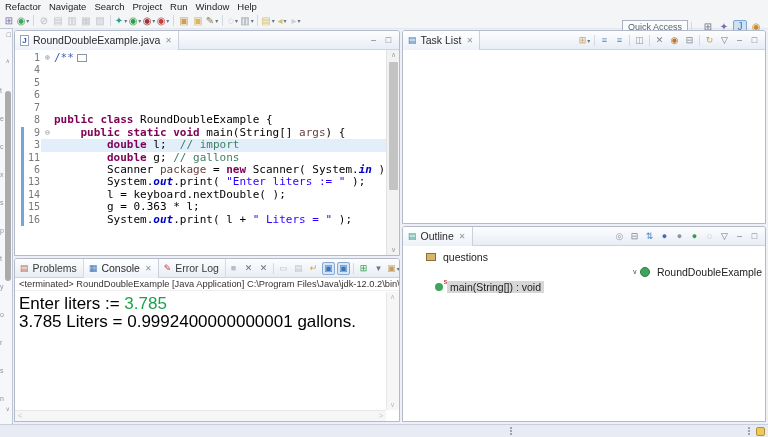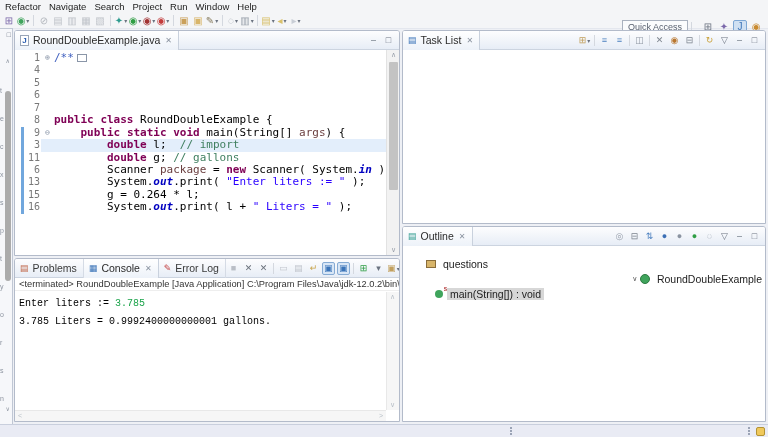--- a/index.html
+++ b/index.html
@@ -61,42 +61,42 @@
   .sy-v { color:#6a3e3e; }
   .sy-fb { display:inline-block; width:10px; height:8px; border:1px solid #8a96a8; margin-left:3px; vertical-align:middle; }
   .vscroll { position:absolute; right:0; top:19px; bottom:0; width:13px; background:#f2f2f2; border-left:1px solid #e2e2e2; }
   .vscroll .arr { position:absolute; left:0; width:13px; text-align:center; font-size:7px; color:#9aa1ab; }
   .vscroll .thumb { position:absolute; left:2px; width:9px; background:#c3c3c3; border-radius:1px; }
   .jfile { display:inline-block; width:9px; height:11px; background:#fff; border:1px solid #9aa6b8; font-size:8px; line-height:10px; text-align:center; color:#2a5db0; font-weight:bold; margin-right:4px; }
 
   
   #consolepanel { left:14px; top:258px; width:386px; height:164px; }
   .cstatus { height:13px; font-size:9.3px; color:#333; padding:1px 4px 0 4px; white-space:nowrap; overflow:hidden; border-bottom:1px solid #eee; }
-  .cout { position:absolute; top:33px; left:0; right:13px; bottom:11px; background:#fff; font-family:Liberation Mono, monospace; font-size:10px; padding:3px 2px 0 4px; overflow:hidden; }
+  .cout { position:absolute; top:33px; left:0; right:13px; bottom:11px; background:#fff; font-family:Liberation Sans, sans-serif; font-size:17px; padding:3px 2px 0 4px; overflow:hidden; }
   .cout div { height:18px; line-height:18px; white-space:pre; }
   .co-o { color:#000; }
   .co-i { color:#1aa34a; }
   .cvscroll { position:absolute; right:0; top:33px; bottom:11px; width:13px; background:#f6f6f6; border-left:1px solid #e8e8e8; }
   .chscroll { position:absolute; left:0; right:13px; bottom:0; height:11px; background:#f6f6f6; border-top:1px solid #e8e8e8; font-size:7px; color:#b9c0c8; }
   .chscroll .l { position:absolute; left:3px; top:1px; } .chscroll .r { position:absolute; right:3px; top:1px; }
   .cvscroll .u { position:absolute; top:1px; left:3px; font-size:7px; color:#b9c0c8; } .cvscroll .d { position:absolute; bottom:1px; left:3px; font-size:7px; color:#b9c0c8; }
 
   
   #tasklist { left:402px; top:30px; width:364px; height:194px; }
   .findrow { display:flex; align-items:center; height:22px; padding:0 6px 0 9px; font-size:10px; }
   .findbox { position:relative; width:142px; height:15px; border:1px solid #a6adb8; background:#fff; display:flex; align-items:center; }
   .findbox input { border:0; outline:0; width:120px; font-size:10px; padding-left:3px; color:#444; font-family:"Liberation Sans",sans-serif; background:transparent; }
   .mag { position:absolute; right:3px; top:3px; width:6px; height:6px; border:1px solid #8d94a0; border-radius:50%; }
   .mag::after { content:""; position:absolute; left:5px; top:5px; width:3px; height:1px; background:#8d94a0; transform:rotate(45deg); }
   .tlink { color:#2a5db0; margin-left:4px; }
   .tarrow { color:#777; font-size:7px; margin-left:9px; }
   .helpq { margin-left:auto; width:11px; height:11px; border:1px solid #7a8ca8; border-radius:50%; color:#5a6c88; font-size:8px; text-align:center; line-height:10px; }
 
   #outline { left:402px; top:226px; width:364px; height:196px; }
-  .tree { padding-top:10px; font-size:10.5px; }
+  .tree { padding-top:3px; font-size:10.5px; }
   .trow { display:flex; align-items:center; height:15px; }
   .texp { width:10px; text-align:center; font-size:7px; color:#555; }
   .tlabel { padding:0 3px; white-space:nowrap; }
   .trow.sel .tlabel { background:#d7d7d7; }
   .ticon8 { margin-right:4px; position:relative; flex:none; }
   .ic-package { width:10px; height:8px; background:#d8b56a; border:1px solid #8a6d3b; }
   .ic-class { width:10px; height:10px; border-radius:50%; background:#3fa45c; border:1px solid #2d7a42; }
   .ic-method-static { width:8px; height:8px; border-radius:50%; background:#3fa45c; }
   .ic-method-static::after { content:"S"; position:absolute; top:-4px; right:-4px; font-size:5px; color:#b03030; font-weight:bold; }
 
@@ -332,24 +332,33 @@
         <span class="diff on"></span>
         <span class="lnum">13</span>
         <span class="lrest">
           <span class="lfold"></span>
           <span class="lcode"><span class="sy-p">        System.</span><span class="sy-f">out</span><span class="sy-p">.print( </span><span class="sy-s">"Enter liters := "</span><span class="sy-p"> );</span></span>
         </span>
       </div>
       <div class="crow">
         <span class="ann"></span>
         <span class="diff on"></span>
+        <span class="lnum">14</span>
+        <span class="lrest">
+          <span class="lfold"></span>
+          <span class="lcode"><span class="sy-p">        l = keyboard.nextDouble( );</span></span>
+        </span>
+      </div>
+      <div class="crow">
+        <span class="ann"></span>
+        <span class="diff on"></span>
         <span class="lnum">15</span>
         <span class="lrest">
           <span class="lfold"></span>
-          <span class="lcode"><span class="sy-p">        g = 0.264 * l;</span></span>
+          <span class="lcode"><span class="sy-p">        g = 0.363 * l;</span></span>
         </span>
       </div>
       <div class="crow">
         <span class="ann"></span>
         <span class="diff on"></span>
         <span class="lnum">16</span>
         <span class="lrest">
           <span class="lfold"></span>
           <span class="lcode"><span class="sy-p">        System.</span><span class="sy-f">out</span><span class="sy-p">.print( l + </span><span class="sy-s">" Liters = "</span><span class="sy-p"> );</span></span>
         </span>

